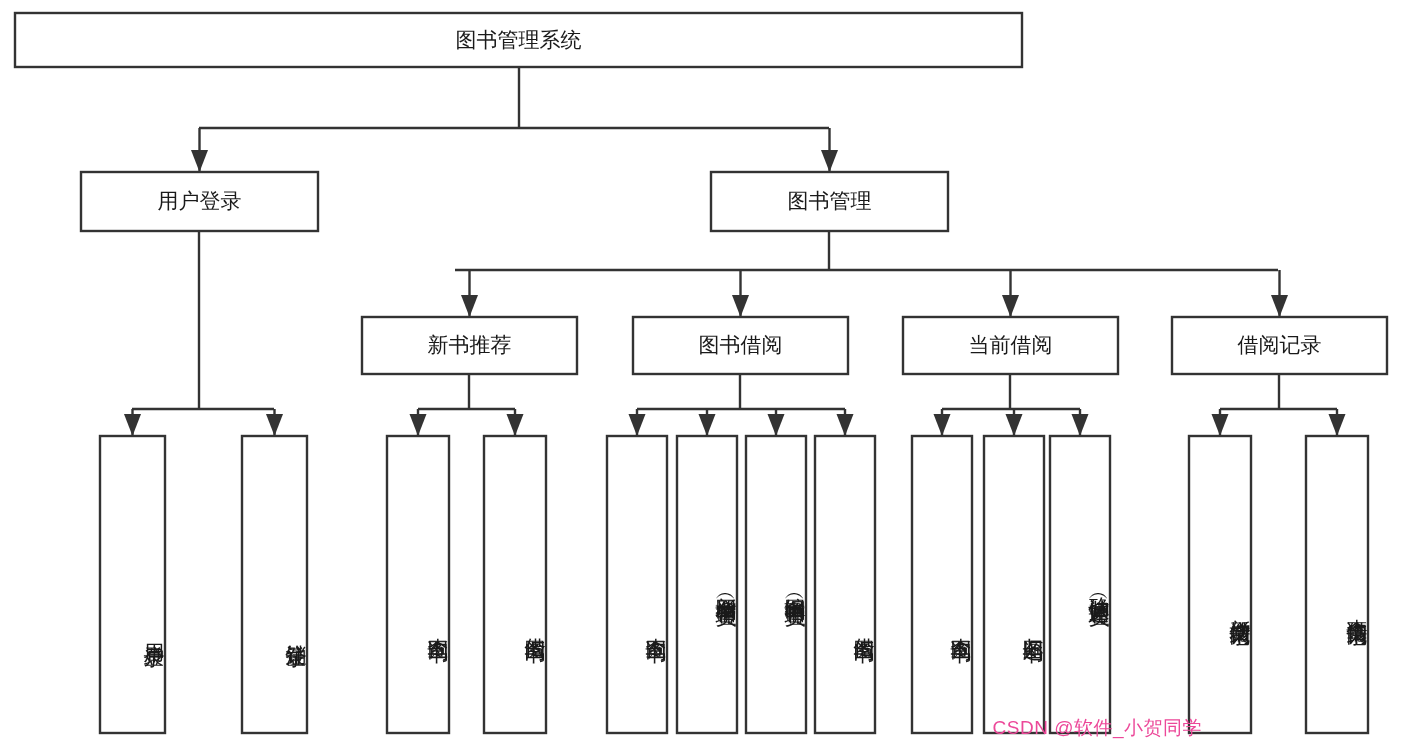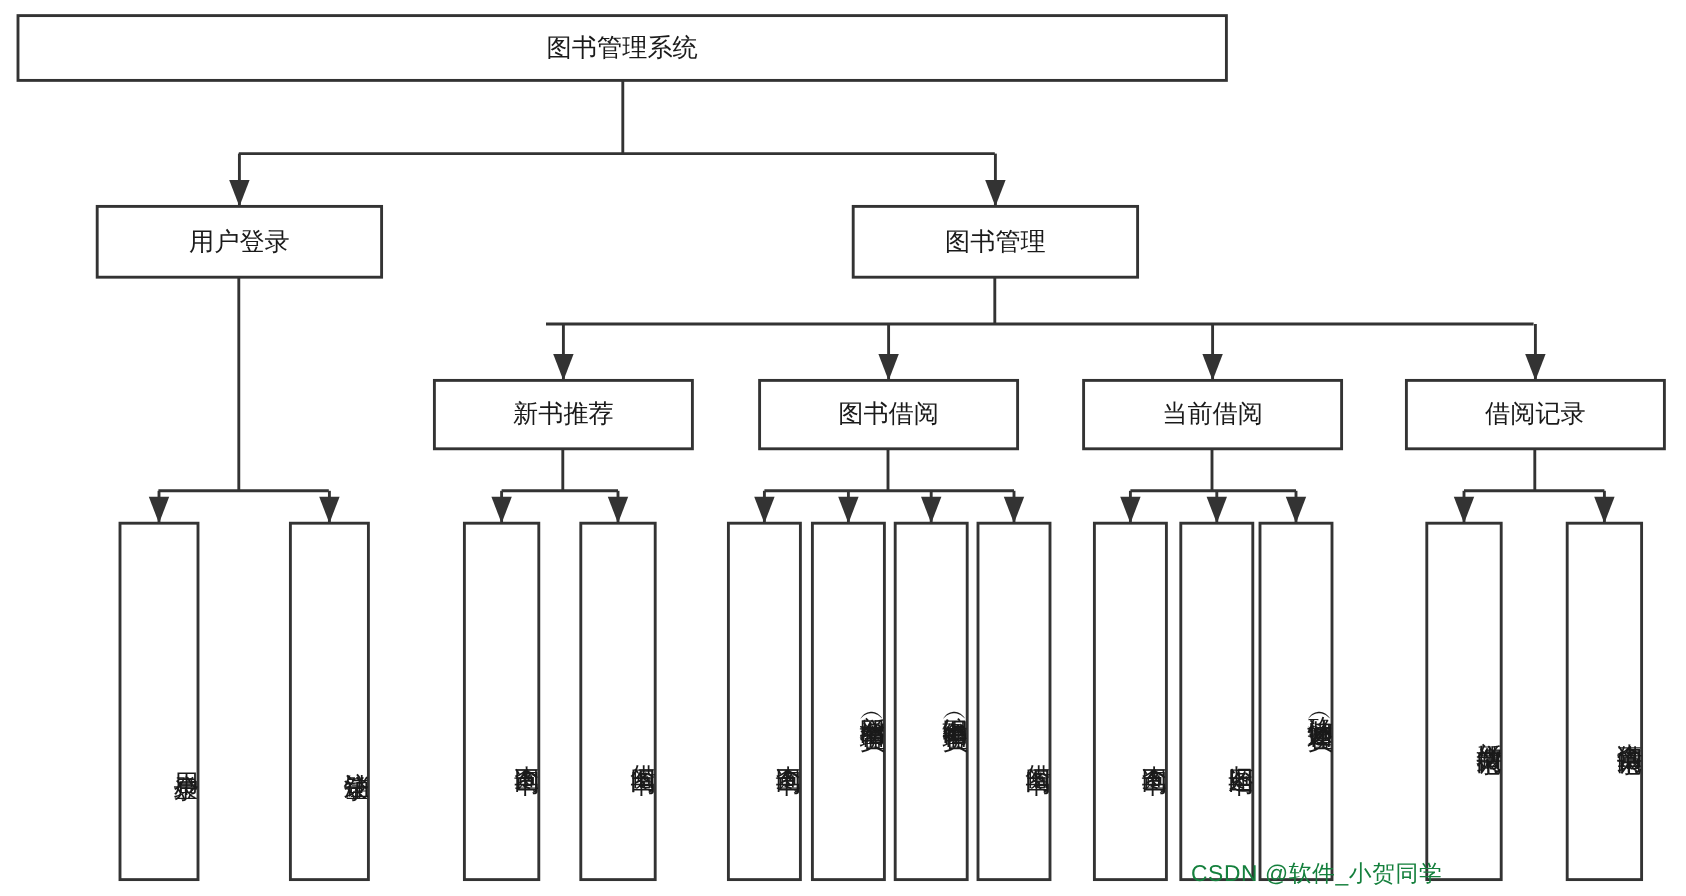--- a/index.html
+++ b/index.html
@@ -63,21 +63,21 @@
     align-items: flex-start;
     justify-content: center;
     pointer-events: none;
   }
   .watermark {
     position: absolute;
     right: 8px;
     bottom: 6px;
     font-family: "Liberation Sans", "DejaVu Sans", sans-serif;
     font-size: 19px;
-    color: #15803d;
+    color: #ec4899;
     white-space: nowrap;
     letter-spacing: 0.5px;
     margin-left: 23px;
   }
 </style>
 </head>
 <body>
 
 <div id="diagram-root">
 

